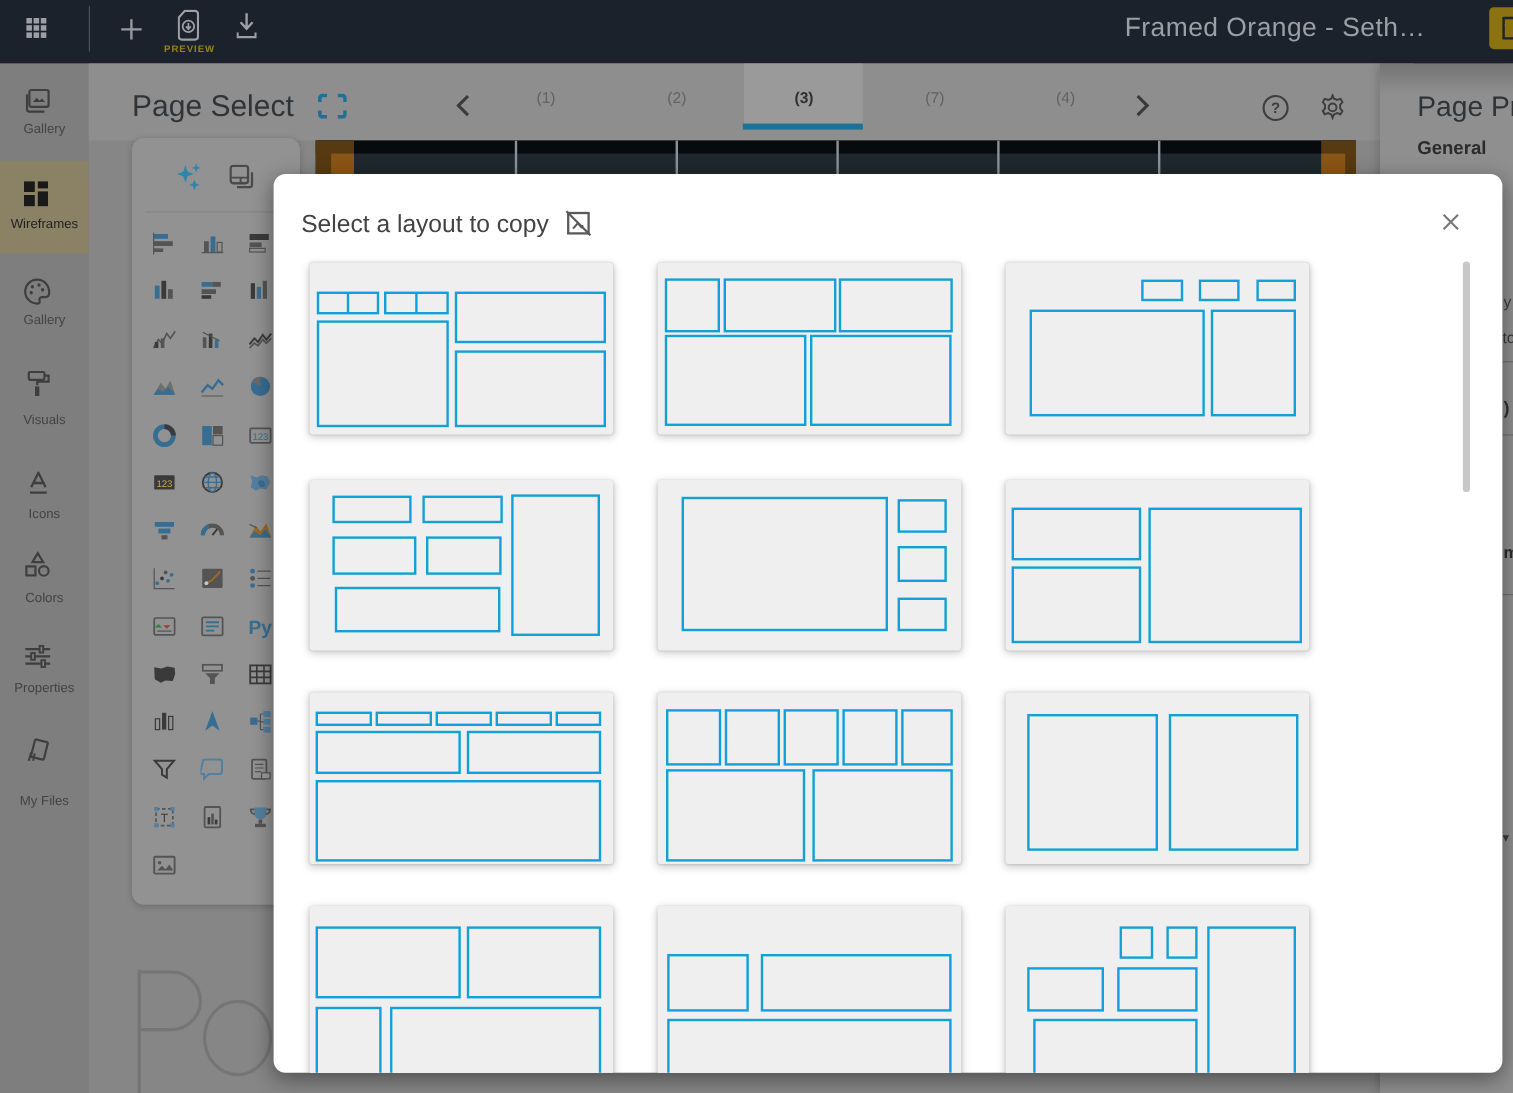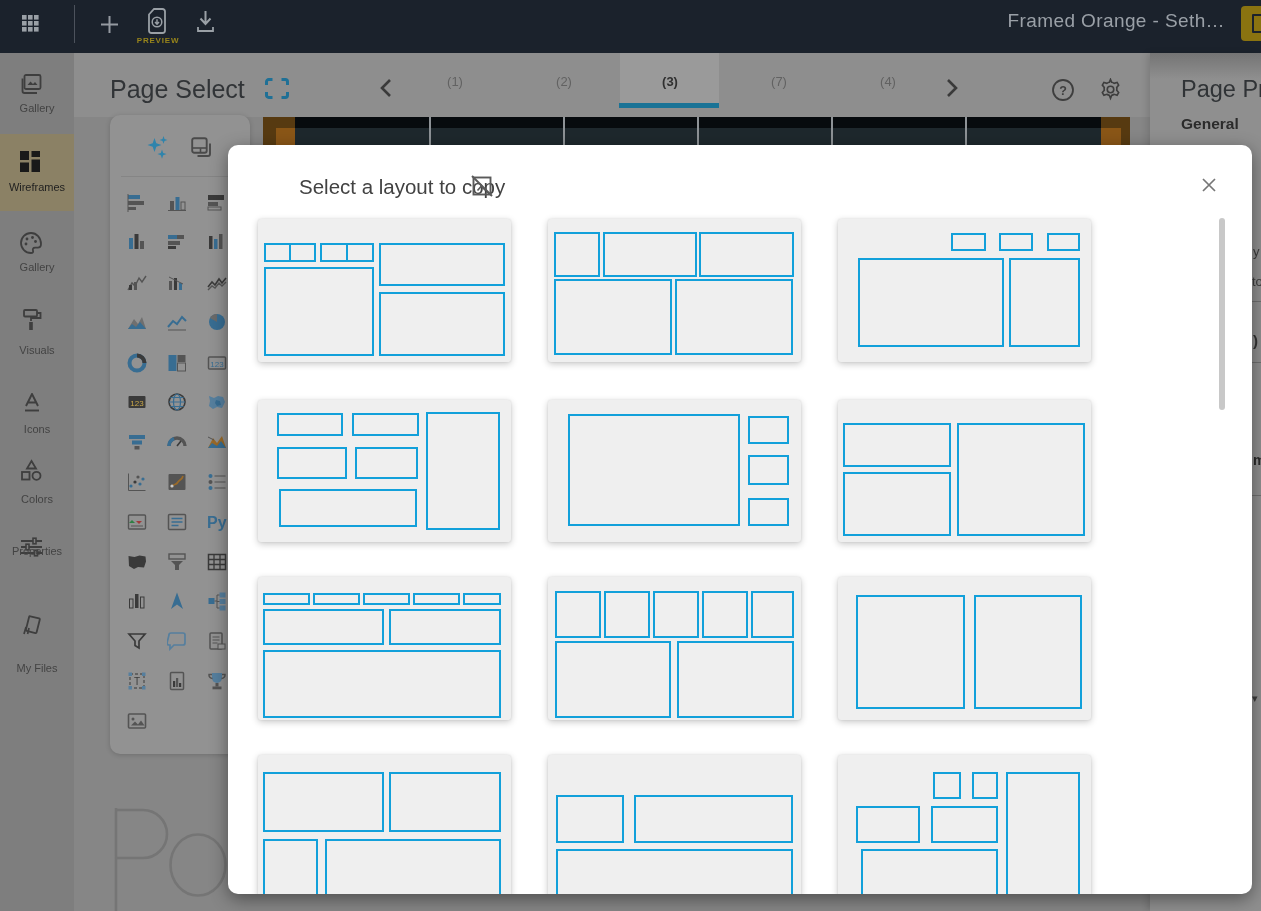--- a/index.html
+++ b/index.html
@@ -15,21 +15,21 @@
 #main { position:absolute; left:74px; top:53px; width:1104px; height:858px; background:#868686; }
 #tabstrip { position:absolute; left:74px; top:53px; width:1076px; height:64px; background:#8e8e8e; }
 #rightpanel { position:absolute; left:1150px; top:53px; width:111px; height:858px; background:linear-gradient(180deg,#747474 0px,#8f8f8f 26px); box-shadow:-3px 0 6px rgba(0,0,0,0.12); }
 
 #panelbox { position:absolute; left:110px; top:115px; width:140px; height:639px; background:#929292; border-radius:10px; box-shadow:0 1px 5px rgba(0,0,0,0.18); }
 
 #modal { position:absolute; left:228px; top:145px; width:1024px; height:749px; background:#ffffff; border-radius:10px; box-shadow:0 5px 18px rgba(0,0,0,0.42); overflow:hidden; }
 .card { position:absolute; width:253px; height:142.5px; background:#efefef; border-radius:3px; box-shadow:0 2px 7px rgba(0,0,0,0.22), 0 0 2px rgba(0,0,0,0.10); }
 .wf { position:absolute; border:2.4px solid #12a0da; background:#efefef; }
 .wfd { position:absolute; background:#12a0da; }
-#mtitle { position:absolute; left:251px; top:175px; font-size:20.5px; color:#424242;margin-left:48px; }
+#mtitle { position:absolute; left:251px; top:175px; font-size:20.5px; color:#424242; }
 #mclose { position:absolute; left:1198px; top:174px; width:22px; height:22px; }
 #mscroll { position:absolute; left:1219px; top:218px; width:6px; height:192px; background:#c8c8c8; border-radius:3px; }
 .tab { position:absolute; top:74px; font-size:13px; color:#626262; }
 </style></head><body>
 <div id="topbar">
     <svg class="abs" style="left:21px;top:14px" width="20" height="20" viewBox="0 0 20 20">
       <rect x="1" y="1" width="4.6" height="4.6" fill="#9aa0a6"></rect>
       <rect x="7" y="1" width="4.6" height="4.6" fill="#9aa0a6"></rect>
       <rect x="13" y="1" width="4.6" height="4.6" fill="#9aa0a6"></rect>
       <rect x="1" y="7" width="4.6" height="4.6" fill="#9aa0a6"></rect>
@@ -46,21 +46,21 @@
     <svg class="abs" style="left:148px;top:8px" width="18" height="27" viewBox="0 0 18 27">
       <path d="M6 1 H14.5 a2.5 2.5 0 0 1 2.5 2.5 V22.5 a2.5 2.5 0 0 1 -2.5 2.5 H3.5 a2.5 2.5 0 0 1 -2.5 -2.5 V6.5 Z" fill="none" stroke="#9aa0a6" stroke-width="1.8"></path>
       <circle cx="9" cy="14" r="4.8" fill="none" stroke="#9aa0a6" stroke-width="1.5"></circle>
       <path d="M9 11.2 v5 M7 14 l2 2.3 2-2.3" stroke="#9aa0a6" stroke-width="1.4" fill="none"></path>
     </svg>
     <div class="abs" style="left:130px;top:36px;width:56px;text-align:center;font-size:8px;font-weight:bold;letter-spacing:0.8px;color:#97841b">PREVIEW</div>
     <svg class="abs" style="left:197px;top:10px" width="17" height="24" viewBox="0 0 17 24">
       <path d="M8.5 1 v12 M3.5 8.5 l5 5.5 5-5.5" stroke="#9aa0a6" stroke-width="2" fill="none"></path>
       <path d="M1 17 v4 h15 v-4" stroke="#9aa0a6" stroke-width="1.8" fill="none"></path>
     </svg>
-    <div class="abs" style="left:900px;top:10px;width:325px;text-align:right;font-size:19px;letter-spacing:0.4px;color:#9aa0a7;white-space:nowrap">Framed Orange - Seth…</div>
+    <div class="abs" style="left:900px;top:10px;width:325px;text-align:center;font-size:22px;letter-spacing:0.4px;color:#9aa0a7;white-space:nowrap">Framed Orange - Seth…</div>
     <div class="abs" style="left:1241px;top:6px;width:30px;height:35px;border-radius:4px;background:#8a7310"></div>
     <div class="abs" style="left:1252px;top:14px;width:12px;height:19px;border:2px solid #1b222c;border-radius:1px"></div>
     <div class="abs" style="left:1254px;top:20px;width:8px;height:2px;background:#8a7310"></div>
   </div>
 <div id="sidebar">
     <div class="abs" style="left:0;top:81px;width:74px;height:77px;background:#8b8165"></div>
     <svg class="abs" style="left:19px;top:21px" width="23" height="21" viewBox="0 0 23 21">
       <rect x="5.5" y="1" width="16" height="14" rx="1.5" fill="none" stroke="#3e3e3e" stroke-width="1.8"></rect>
       <path d="M3.5 4.5 v12.5 a2 2 0 0 0 2 2 H18" fill="none" stroke="#3e3e3e" stroke-width="1.8"></path>
       <path d="M8.5 11 l3-3.5 2.5 2.5 2-2 2.5 3z" fill="#3e3e3e"></path>
@@ -97,21 +97,21 @@
       <rect x="2" y="13" width="7.5" height="7.5" fill="none" stroke="#3e3e3e" stroke-width="1.8"></rect>
       <circle cx="16.5" cy="16.8" r="4" fill="none" stroke="#3e3e3e" stroke-width="1.8"></circle>
     </svg>
     <div class="sblabel" style="top:440px;color:#434343">Colors</div>
     <svg class="abs" style="left:21px;top:484px" width="21" height="20" viewBox="0 0 21 20">
       <path d="M0 4 h21 M0 10 h21 M0 16 h21" stroke="#3e3e3e" stroke-width="1.8"></path>
       <rect x="12" y="1.2" width="3" height="5.6" fill="#7e7e7e" stroke="#3e3e3e" stroke-width="1.6"></rect>
       <rect x="5" y="7.2" width="3" height="5.6" fill="#7e7e7e" stroke="#3e3e3e" stroke-width="1.6"></rect>
       <rect x="13.5" y="13.2" width="3" height="5.6" fill="#7e7e7e" stroke="#3e3e3e" stroke-width="1.6"></rect>
     </svg>
-    <div class="sblabel" style="top:492px;color:#434343">Properties</div>
+    <div class="sblabel" style="top:515px;color:#434343">Properties</div>
     <svg class="abs" style="left:22px;top:562px" width="20" height="22" viewBox="0 0 20 22">
       <g transform="rotate(14 10 11)">
         <rect x="5" y="2" width="11" height="15" rx="1" fill="none" stroke="#3e3e3e" stroke-width="1.8"></rect>
       </g>
       <path d="M4 12 l-2 7 M7 13 l-1.4 6" stroke="#3e3e3e" stroke-width="1.7"></path>
     </svg>
     <div class="sblabel" style="top:609px;color:#434343">My Files</div>
   </div>
 <div id="main"></div>
 <div id="tabstrip"></div>

